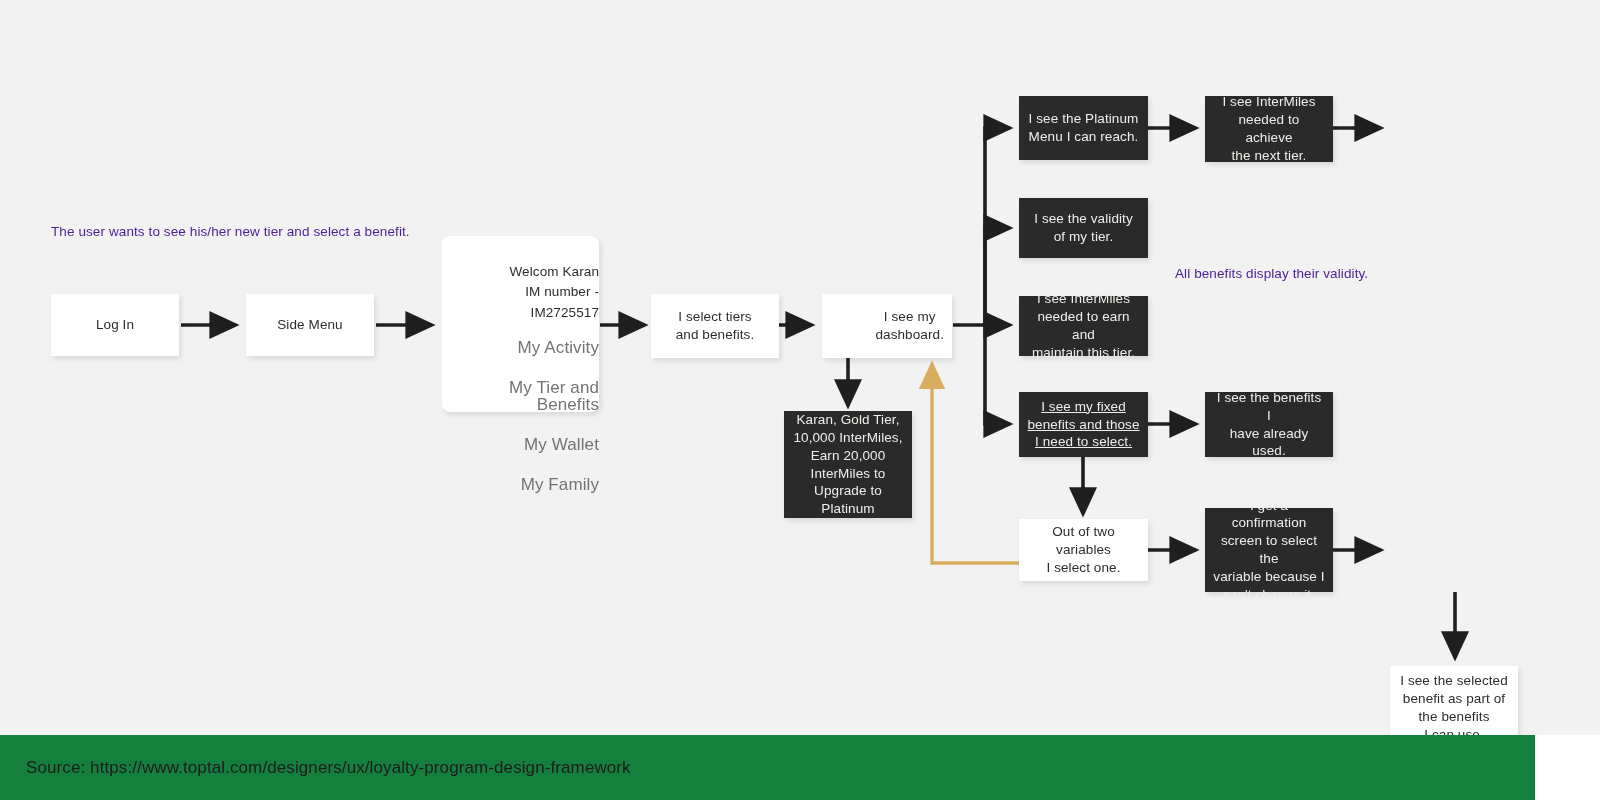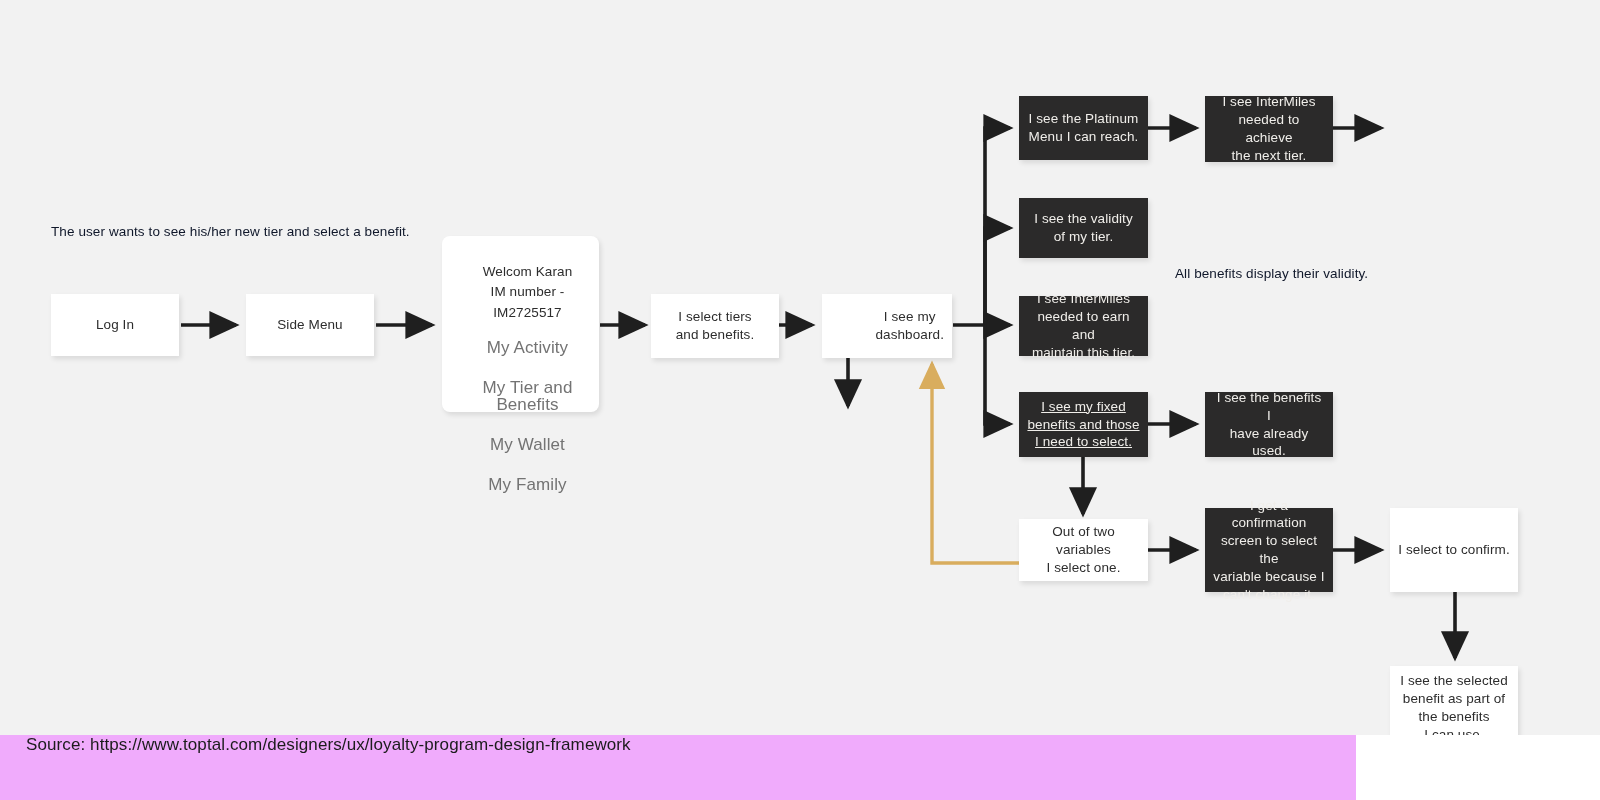--- a/index.html
+++ b/index.html
@@ -63,55 +63,55 @@
   }
 
   .node-text {
     padding: 0 8px;
     white-space: pre-line;
   }
 
   
   .node.menu-card {
     display: block;
-    text-align: center;
+    text-align: right;
     padding: 26px 0 0 14px;
     border-radius: 8px;
   }
   .menu-head {
     font-size: 13.5px;
     color: #2d2d2d;
     line-height: 1.5;
     white-space: pre-line;
     margin-bottom: 16px;
   }
   .menu-item {
     font-size: 17px;
     color: #737373;
     line-height: 1.0;
     margin-bottom: 23px;
   }
 
   .annotation {
     position: absolute;
     font-size: 13.5px;
-    color: #0f172a;
+    color: #4c1d95;
     white-space: nowrap;
     letter-spacing: 0.1px;
   }
 
   #caption-bar {
     position: absolute;
     left: 0;
     top: 735px;
-    width: 1356px;
+    width: 1535px;
     height: 65px;
-    background: #f0abfc;
+    background: #15803d;
     display: flex;
-    align-items: flex-start;
+    align-items: center;
   }
   #caption-text {
     padding-left: 26px;
     font-size: 17px;
     color: #1c1c1c;
     letter-spacing: 0.1px;
   }
 </style>
 </head>
 <body>
@@ -178,20 +178,28 @@
     <div class="node light" style="left:651px; top:294px; width:128px; height:64px;">
       <span class="node-text">I select tiers
 and benefits.</span>
     </div>
 
     <div class="node light" style="left:822px; top:294px; width:130px; height:64px;justify-content:flex-end;">
       <span class="node-text">I see my
 dashboard.</span>
     </div>
 
+    <div class="node dark" style="left:784px; top:411px; width:128px; height:107px;">
+      <span class="node-text">Karan, Gold Tier,
+10,000 InterMiles,
+Earn 20,000
+InterMiles to
+Upgrade to
+Platinum</span>
+    </div>
 
     <div class="node dark" style="left:1019px; top:96px; width:129px; height:64px;">
       <span class="node-text">I see the Platinum
 Menu I can reach.</span>
     </div>
 
     <div class="node dark" style="left:1205px; top:96px; width:128px; height:66px;">
       <span class="node-text">I see InterMiles
 needed to achieve
 the next tier.</span>
@@ -225,23 +233,20 @@
 I select one.</span>
     </div>
 
     <div class="node dark" style="left:1205px; top:508px; width:128px; height:84px;">
       <span class="node-text">I get a confirmation
 screen to select the
 variable because I
 can't change it.</span>
     </div>
 
-    <div class="node light" style="left:1390px; top:508px; width:128px; height:84px;">
-      <span class="node-text">I select to confirm.</span>
-    </div>
 
     <div class="node light" style="left:1390px; top:666px; width:128px; height:84px;">
       <span class="node-text">I see the selected
 benefit as part of
 the benefits
 I can use.</span>
     </div>
 
   </div>
 

